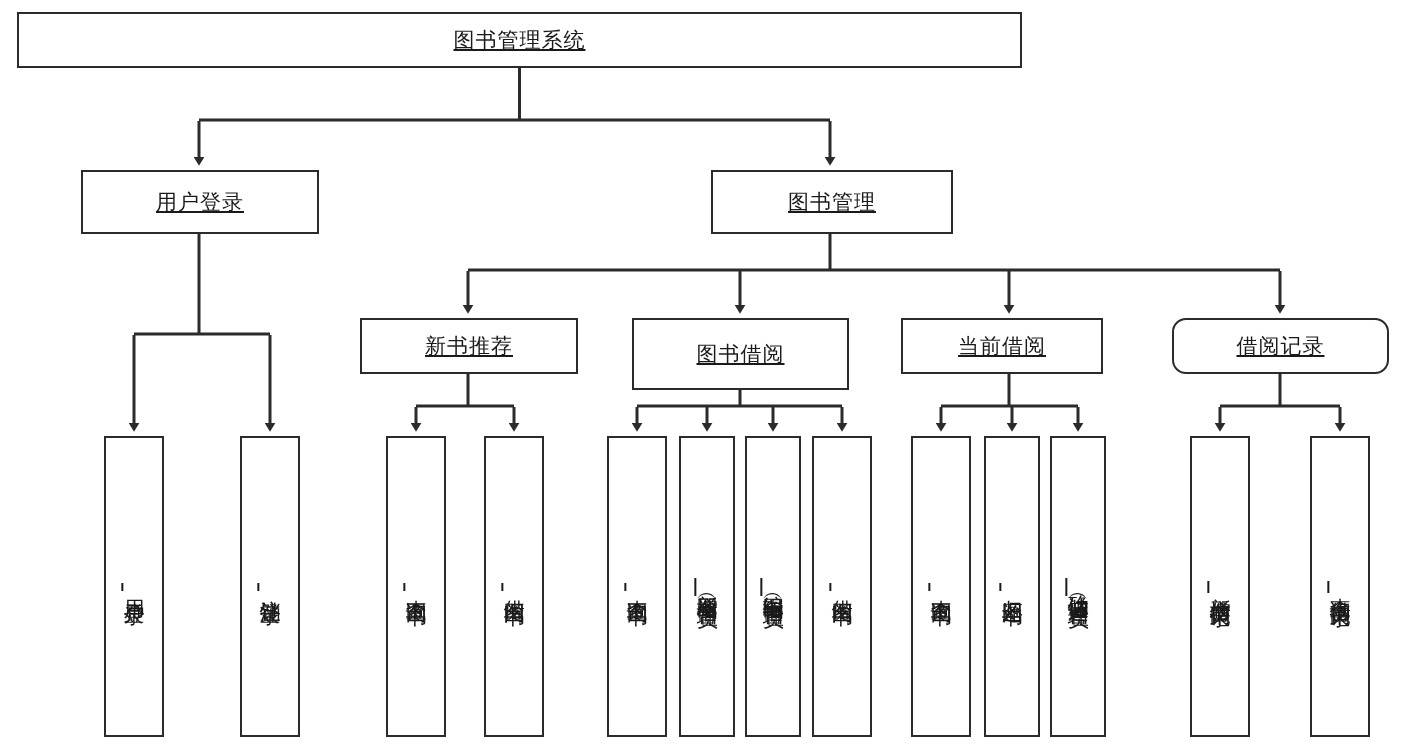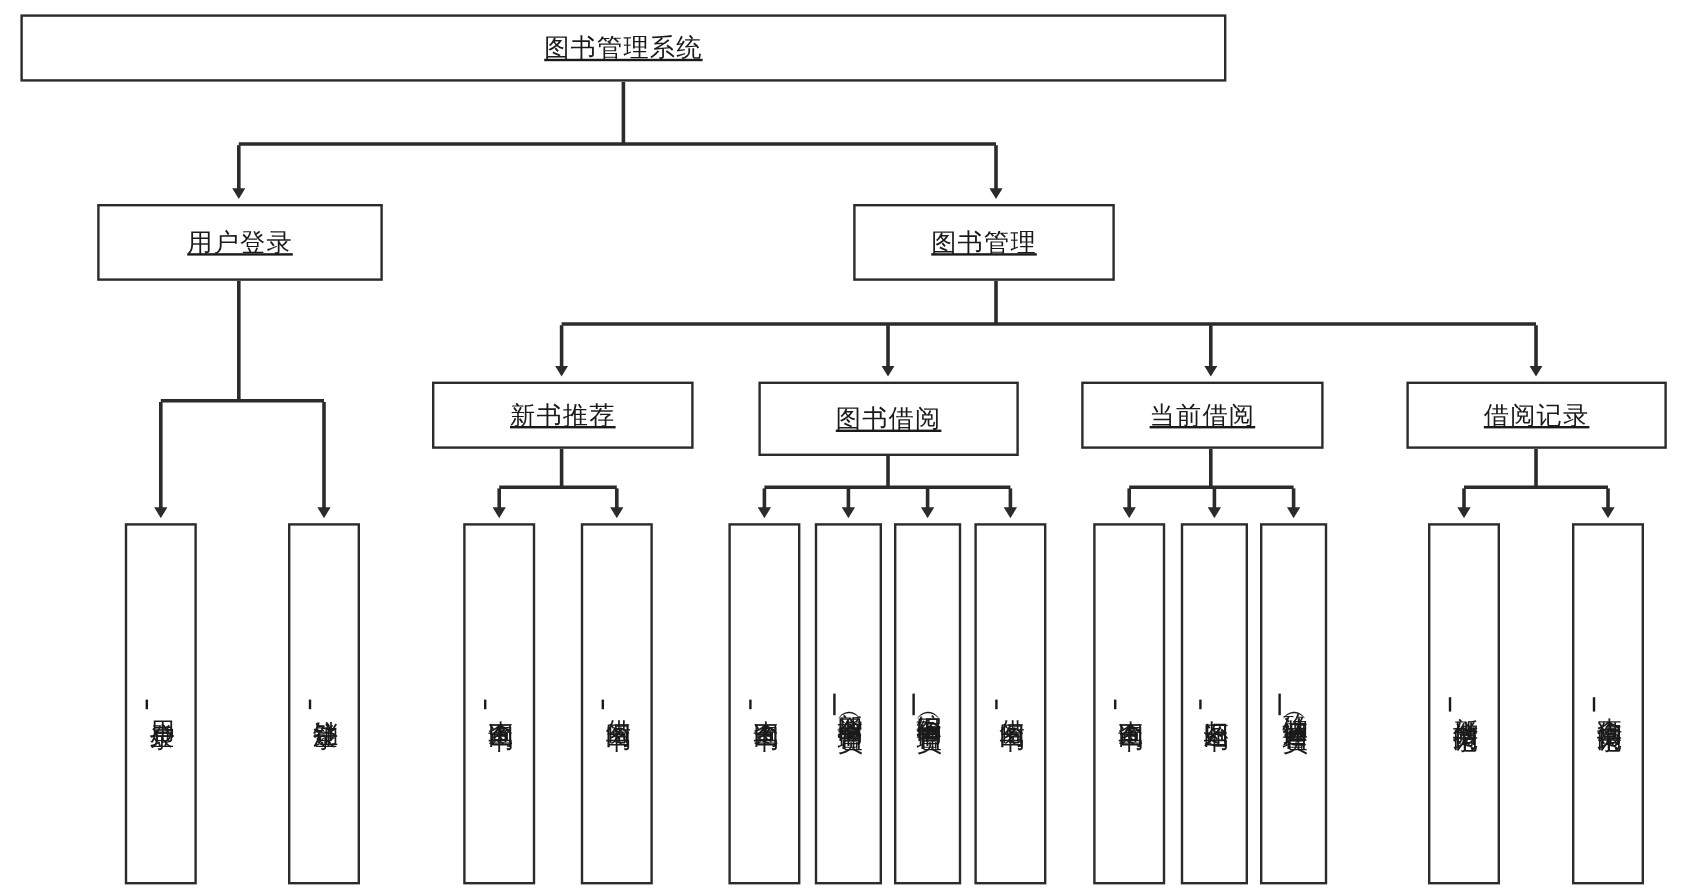--- a/index.html
+++ b/index.html
@@ -123,35 +123,35 @@
   </svg>
 
   <div class="node node-h node-root" id="root-node" style="left: 17px; top: 12px; width: 1005px; height: 56px;">
     <span>图书管理系统</span>
   </div>
 
   <div id="level2-container">
       <div class="node node-h" style="left: 81px; top: 170px; width: 238px; height: 64px;">
         <span>用户登录</span>
       </div>
-      <div class="node node-h" style="left: 711px; top: 170px; width: 218px; height: 64px;">
+      <div class="node node-h" style="left: 711px; top: 170px; width: 242px; height: 64px;">
         <span>图书管理</span>
       </div>
     </div>
   <div id="level3-container">
       <div class="node node-h" style="left: 360px; top: 318px; width: 218px; height: 56px;">
         <span>新书推荐</span>
       </div>
-      <div class="node node-h" style="left: 632px; top: 318px; width: 217px; height: 62px; text-align: right;">
+      <div class="node node-h" style="left: 632px; top: 318px; width: 217px; height: 72px; text-align: right;">
         <span>图书借阅</span>
       </div>
       <div class="node node-h" style="left: 901px; top: 318px; width: 202px; height: 56px;">
         <span>当前借阅</span>
       </div>
-      <div class="node node-h" style="left: 1172px; top: 318px; width: 217px; height: 56px;">
+      <div class="node node-h" style="left: 1172px; top: 318px; width: 217px; height: 56px; border-radius: 14px;">
         <span>借阅记录</span>
       </div>
     </div>
   <div id="leaves-container">
       <div class="node node-v" style="left: 104px; top: 436px; width: 60px; height: 301px;">
         <span class="vtext">用户登录</span>
       </div>
       <div class="node node-v" style="left: 240px; top: 436px; width: 60px; height: 301px;">
         <span class="vtext">注销登录</span>
       </div>

